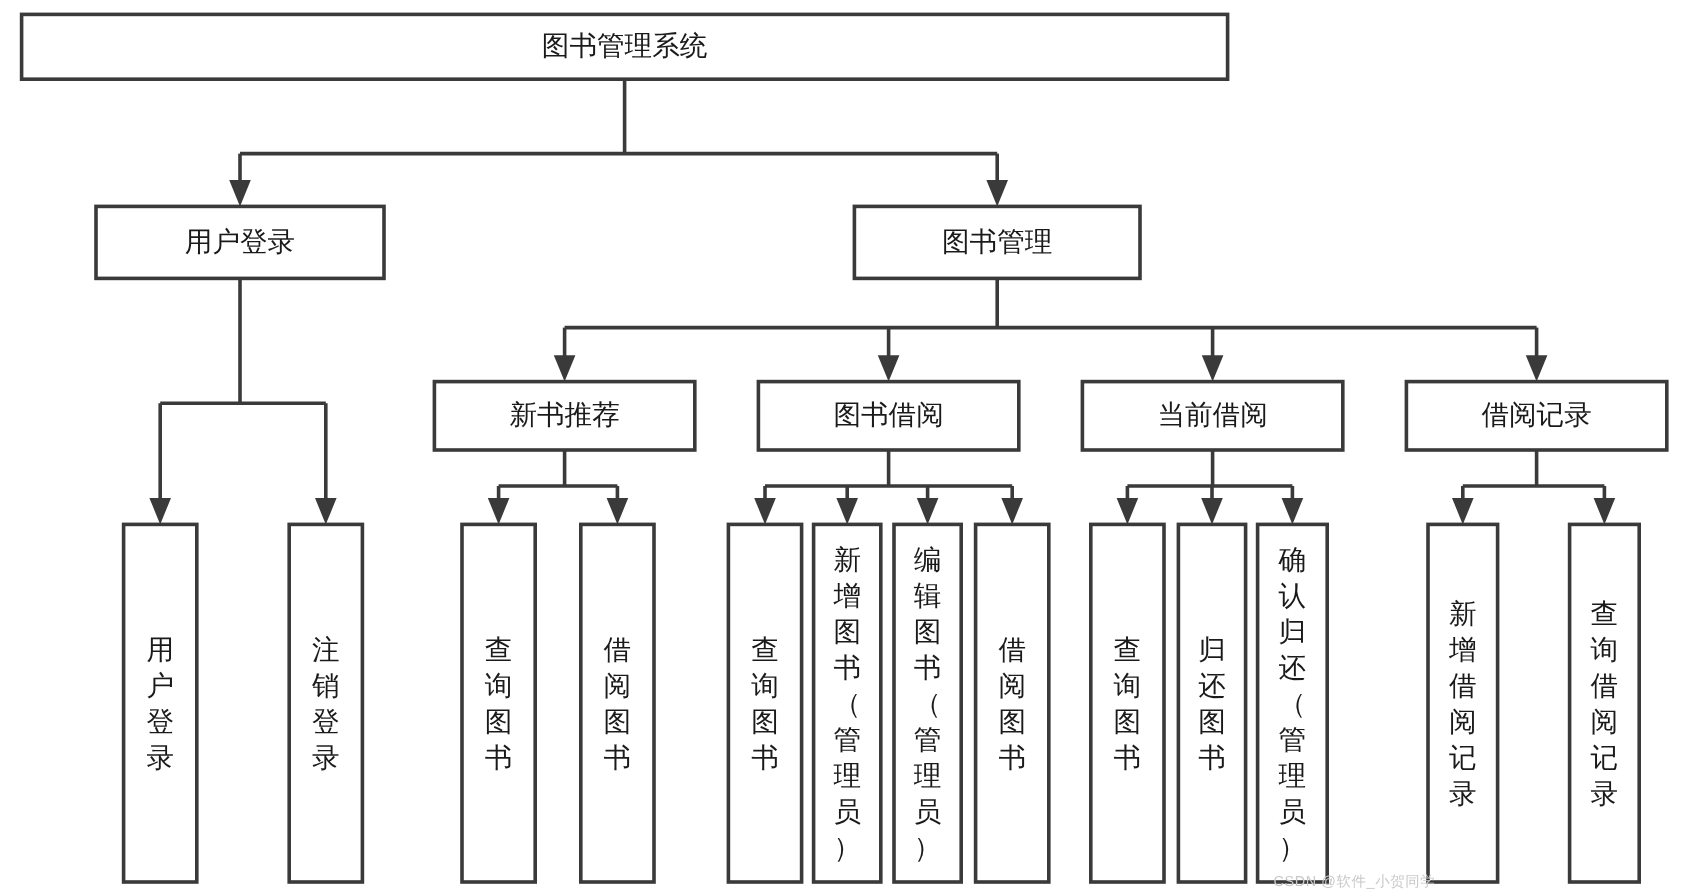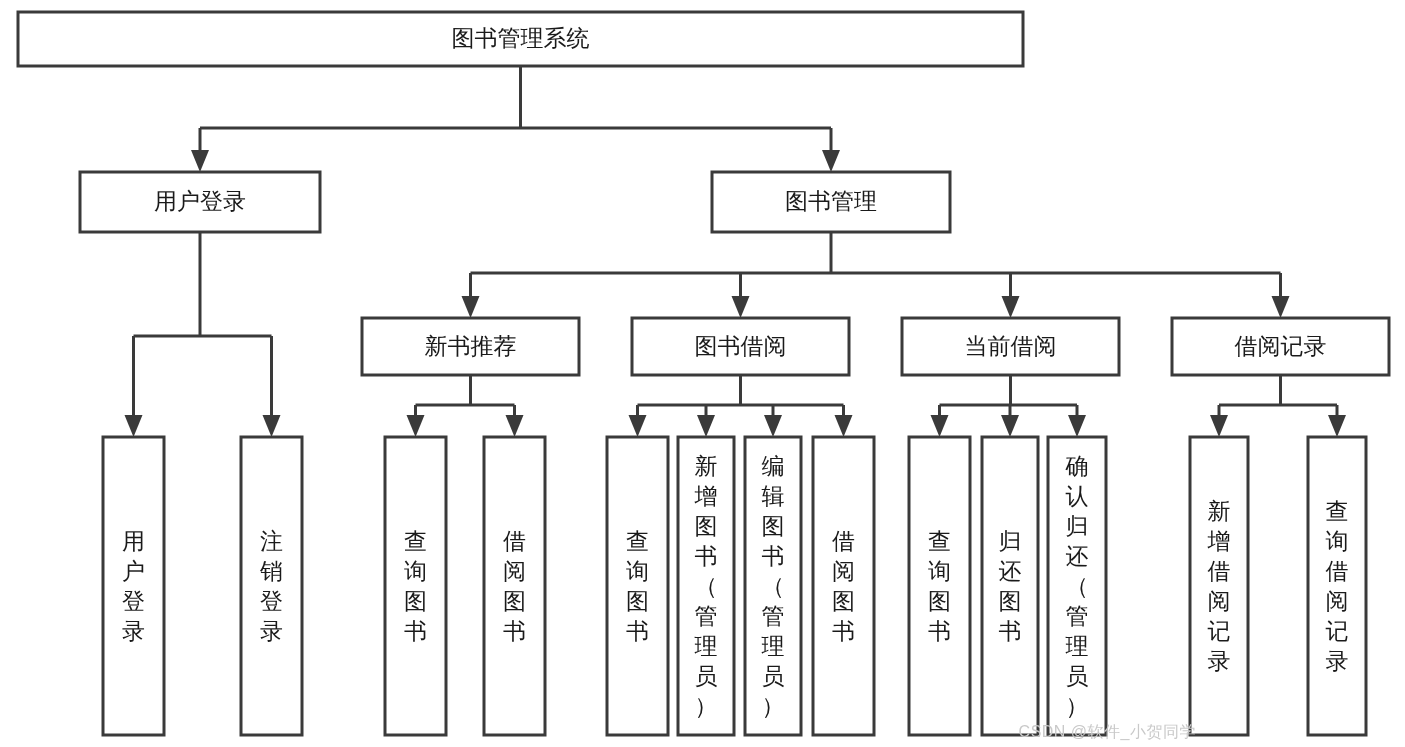--- a/index.html
+++ b/index.html
@@ -53,21 +53,21 @@
     font-family: "Liberation Sans", "DejaVu Sans", sans-serif;
     font-size: 23px;
     fill: #1a1a1a;
     text-anchor: middle;
   }
   .watermark {
     position: absolute;
     right: 8px;
     bottom: 4px;
     font-family: "Liberation Sans", "DejaVu Sans", sans-serif;
-    font-size: 16px;
+    font-size: 12px;
     color: #c9c9c9;
     letter-spacing: 0.5px;
     white-space: nowrap;
     user-select: none;
     text-align: center;
   }
 </style>
 </head>
 <body>
 

